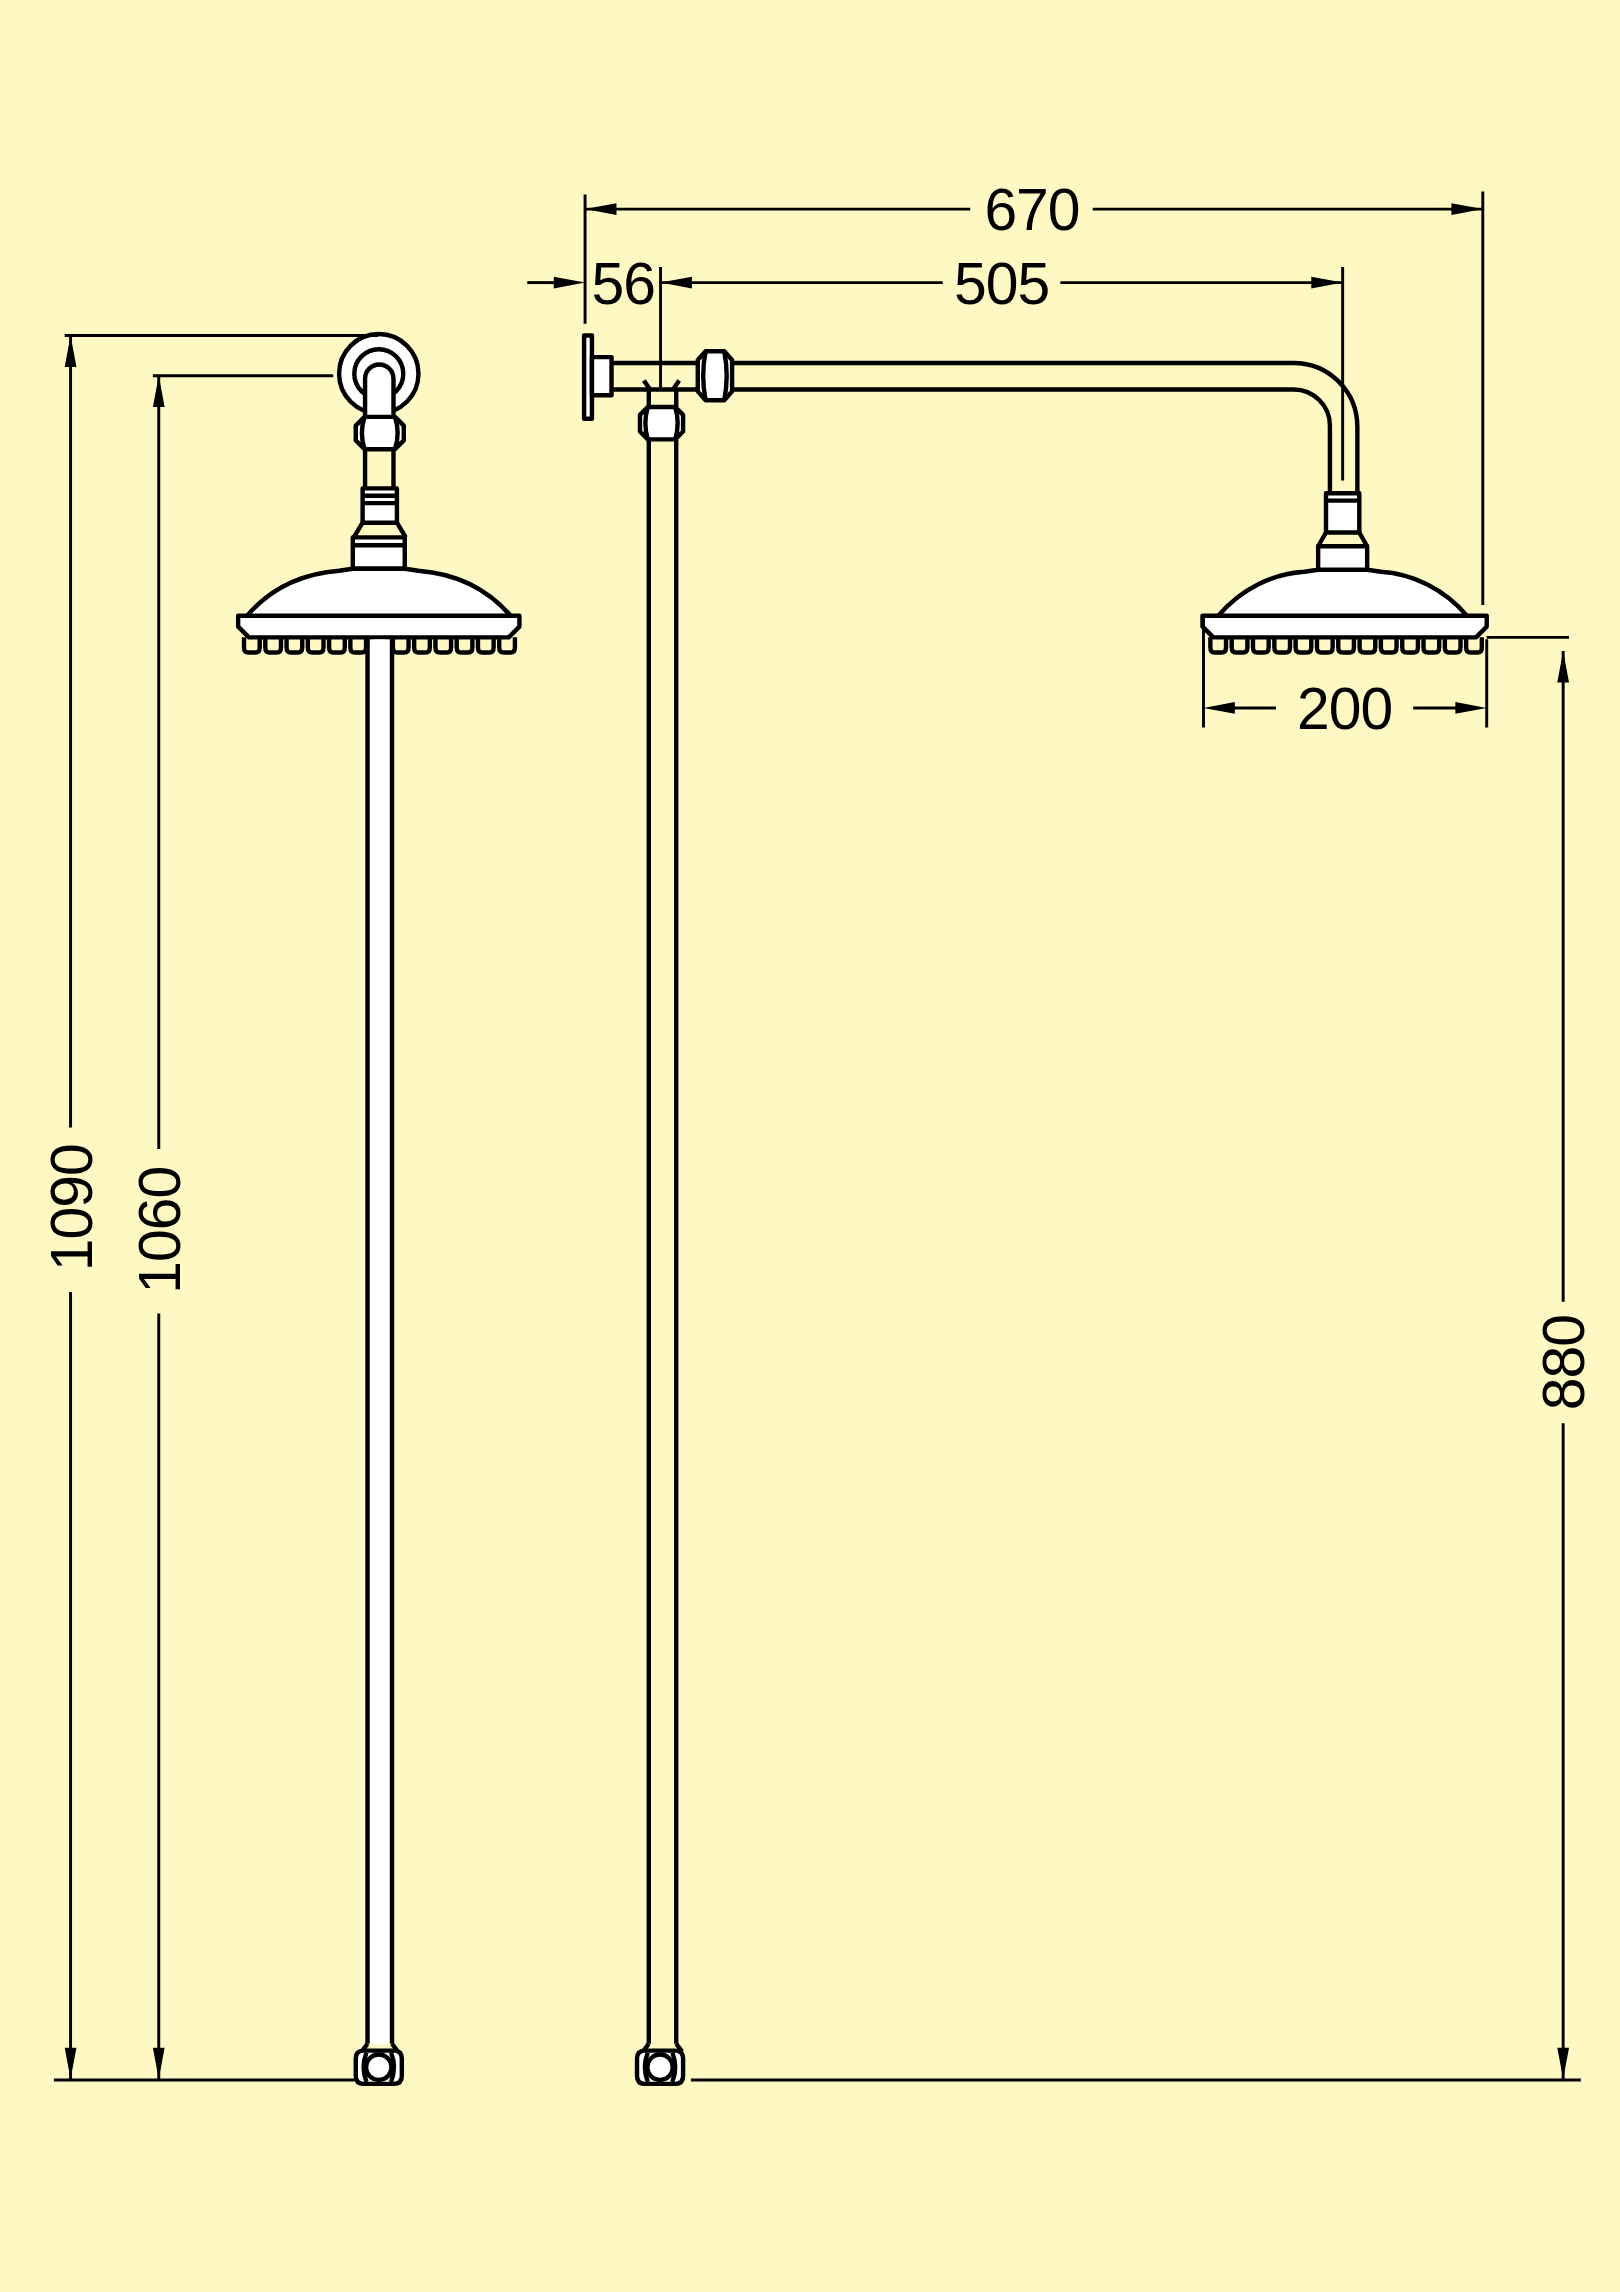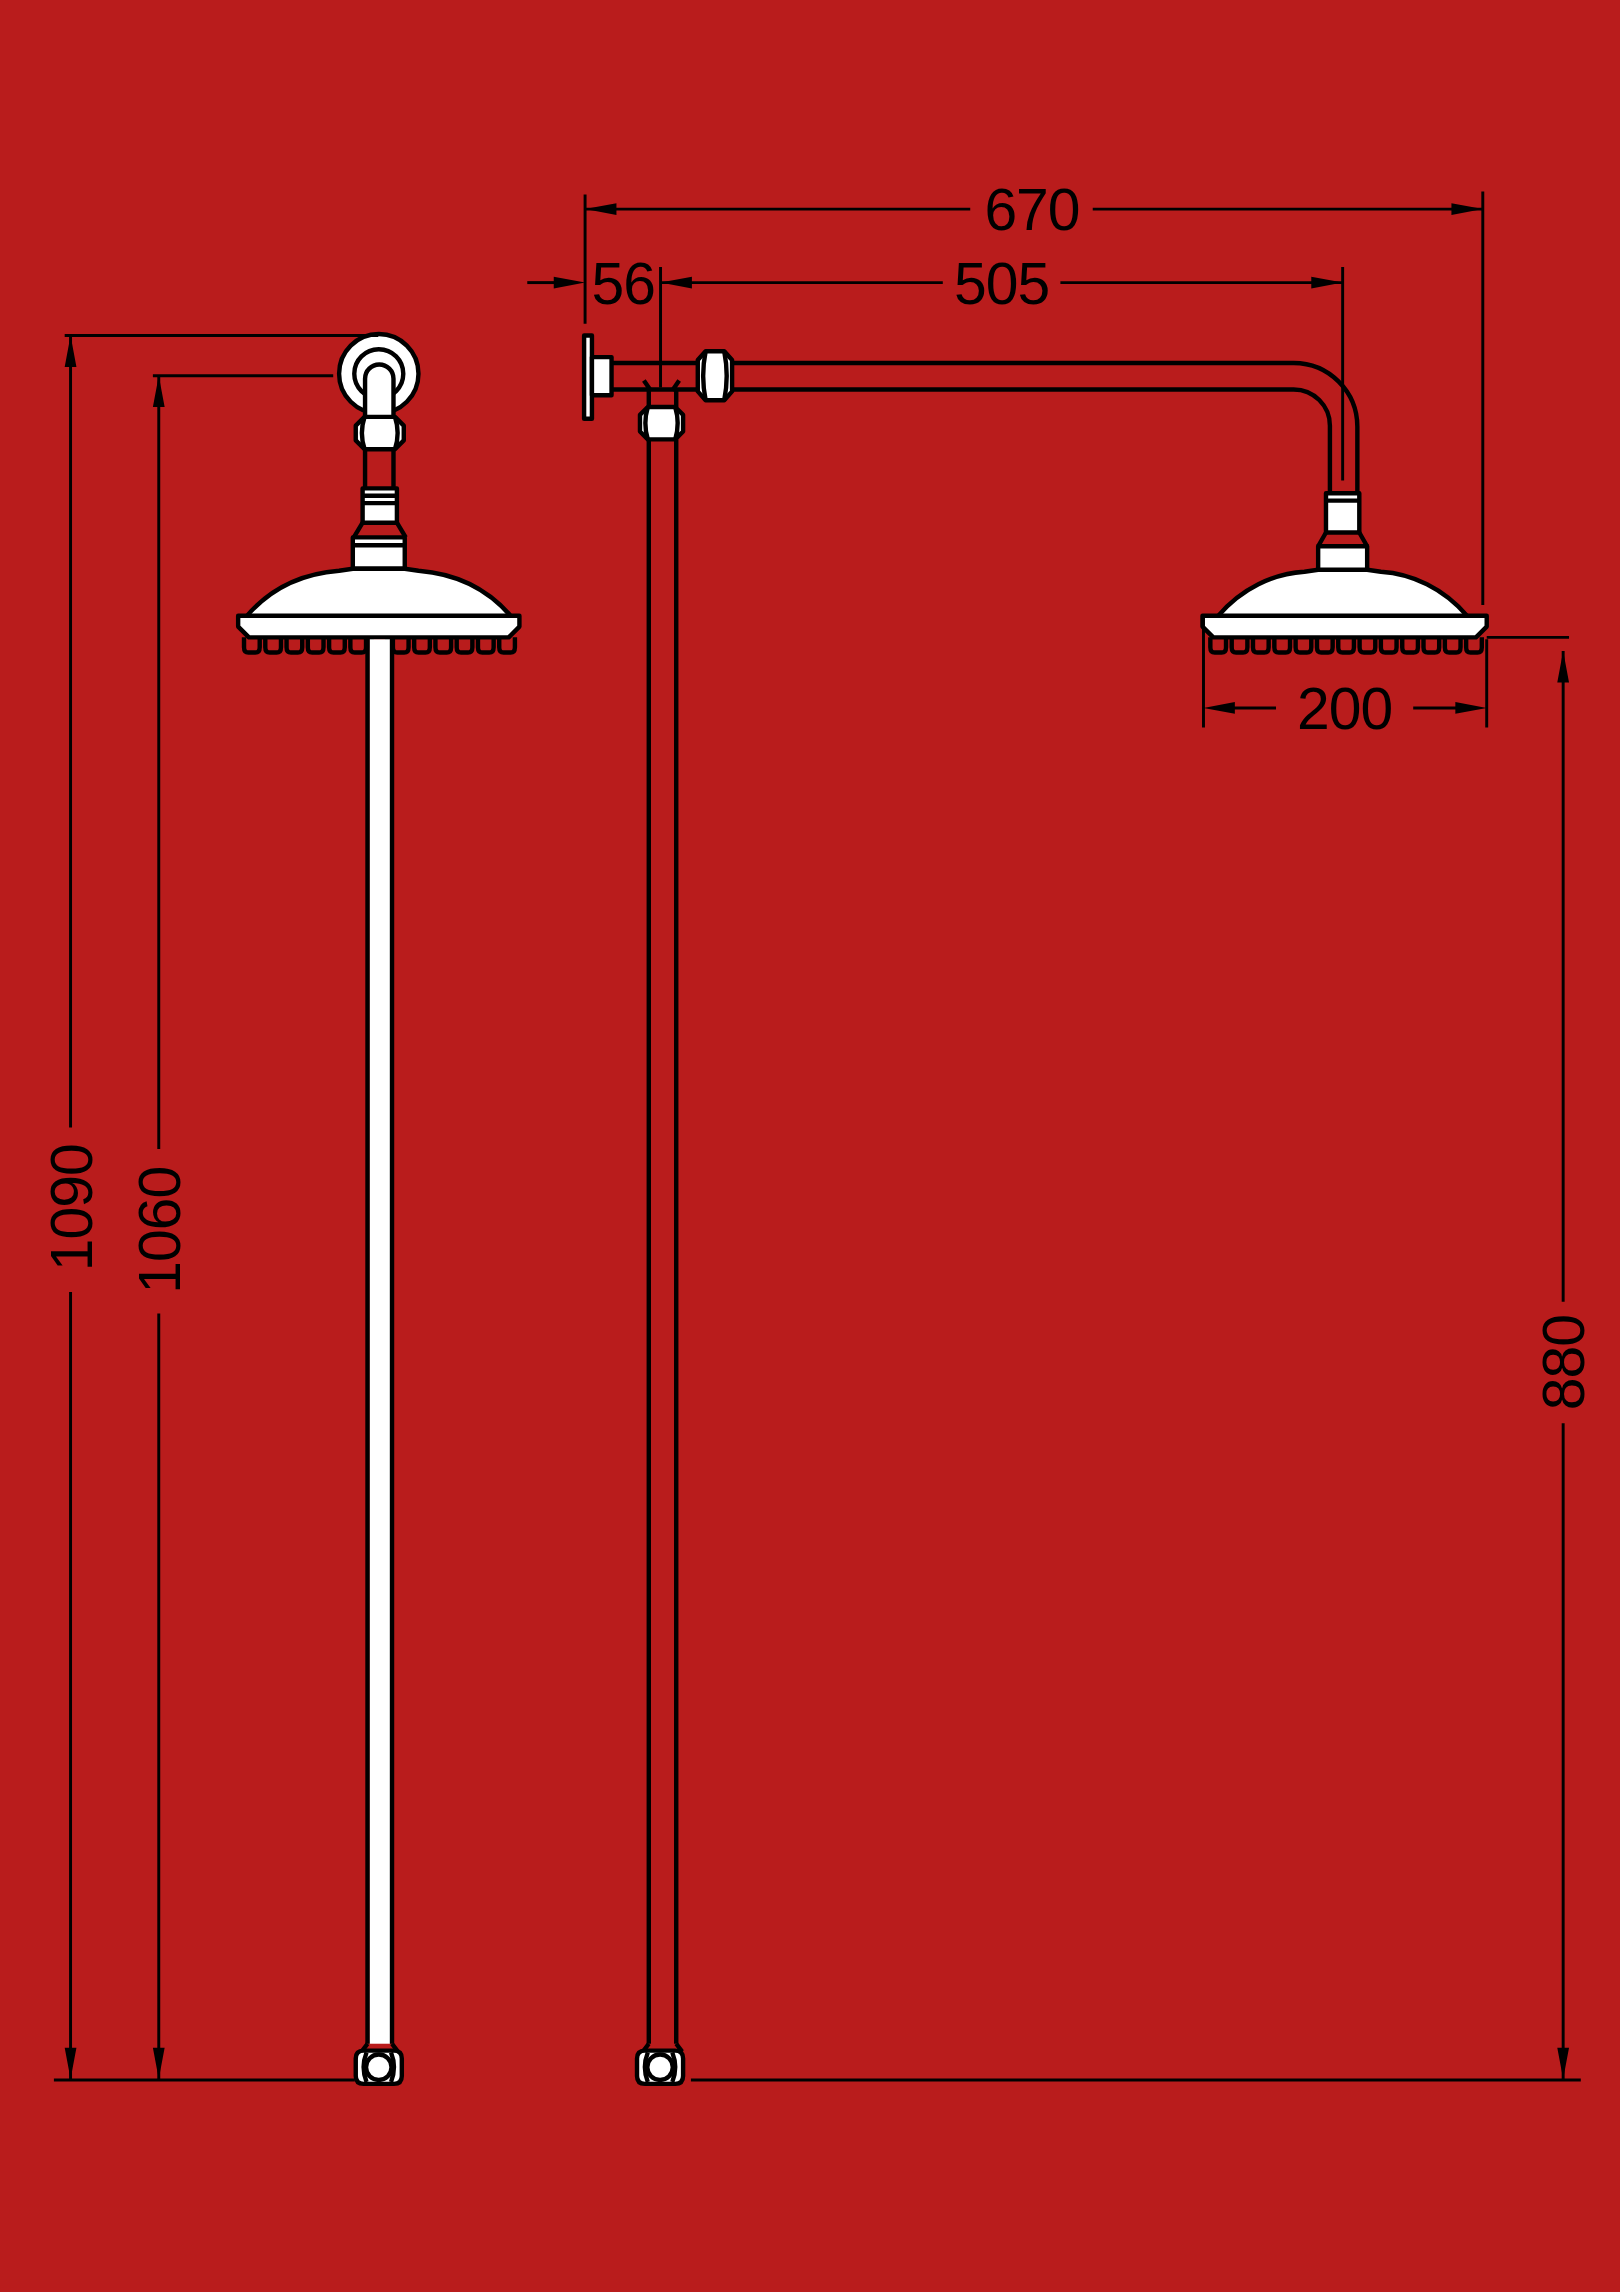--- a/index.html
+++ b/index.html
@@ -1,16 +1,16 @@
 <!DOCTYPE html>
 <html><head>
 <meta charset="utf-8">
 <style>
   html,body{margin:0;padding:0;background:#ffffff;}
-  .page{width:1620px;height:2293px;background:#b91c1c;position:relative;}
+  .page{width:1620px;height:2293px;background:#fef9c3;position:relative;}
   svg{display:block;}
   .outline{fill:#ffffff;stroke:#000000;stroke-width:4.5;stroke-linejoin:round;}
   .line{fill:none;stroke:#000000;stroke-width:4.5;stroke-linejoin:round;stroke-linecap:butt;}
   .thin{fill:none;stroke:#000000;stroke-width:3;stroke-linejoin:round;}
   .arrow{fill:#000000;stroke:none;}
   .mask{fill:#ffffff;stroke:none;}
   .dim-text{font-family:"Liberation Sans",sans-serif;font-size:60px;fill:#000000;text-anchor:middle;letter-spacing:-1px;}
 </style>
 </head>
 <body>

